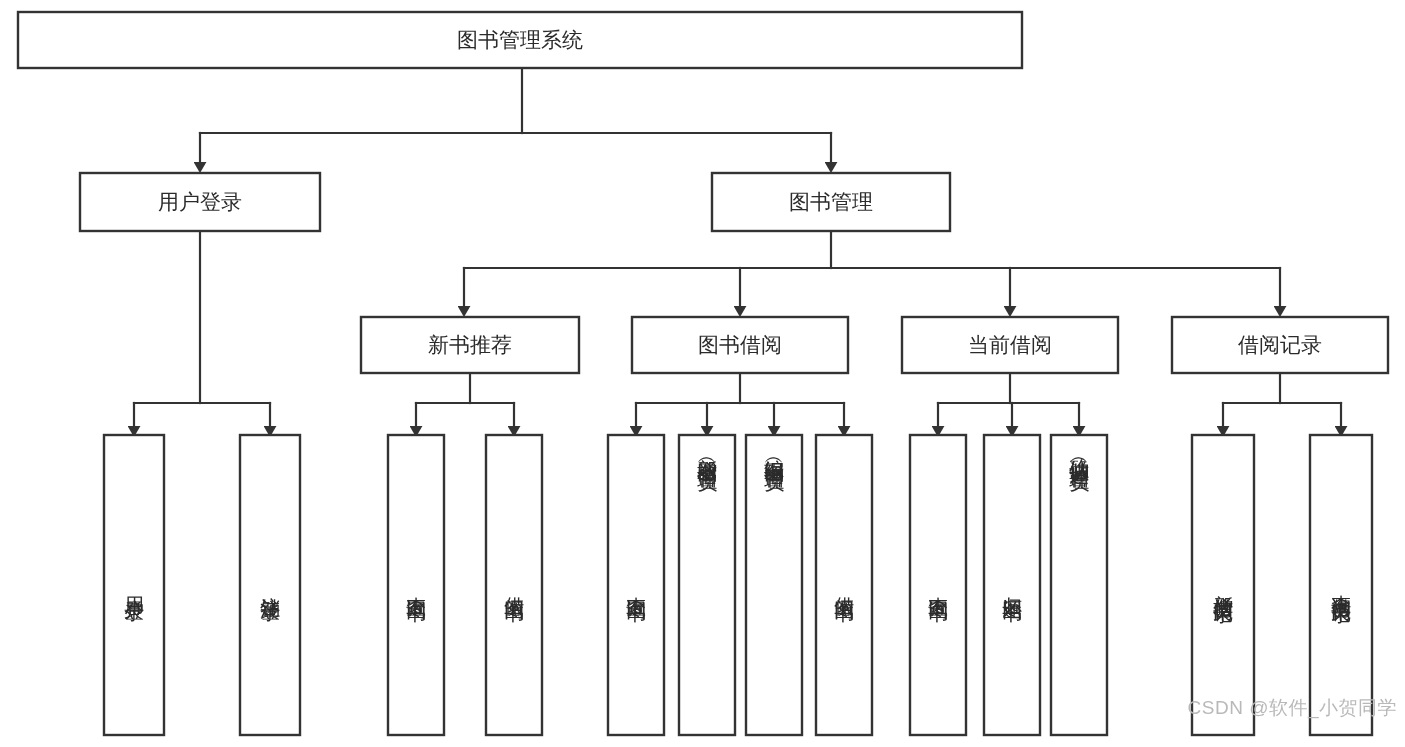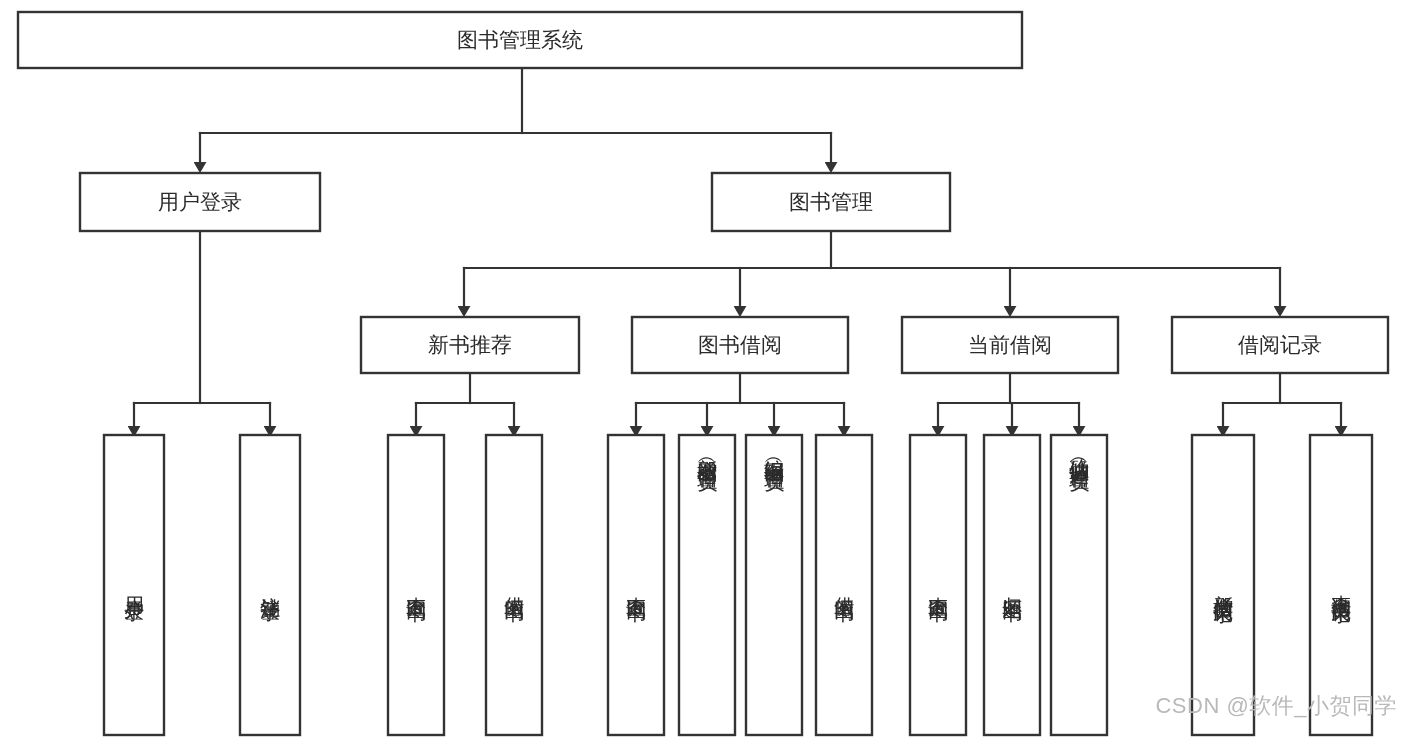--- a/index.html
+++ b/index.html
@@ -67,21 +67,21 @@
     color: #2b2b2b;
     line-height: 1.18;
     letter-spacing: 2px;
     white-space: nowrap;
   }
   .watermark {
     position: absolute;
     right: 8px;
     bottom: 4px;
     font-family: "Liberation Sans", "DejaVu Sans", sans-serif;
-    font-size: 22px;
+    font-size: 19px;
     color: #b9b9b9;
     letter-spacing: 0.5px;
     white-space: nowrap;
   }
 </style>
 </head>
 <body>
 
 <div id="diagram-root">
 

